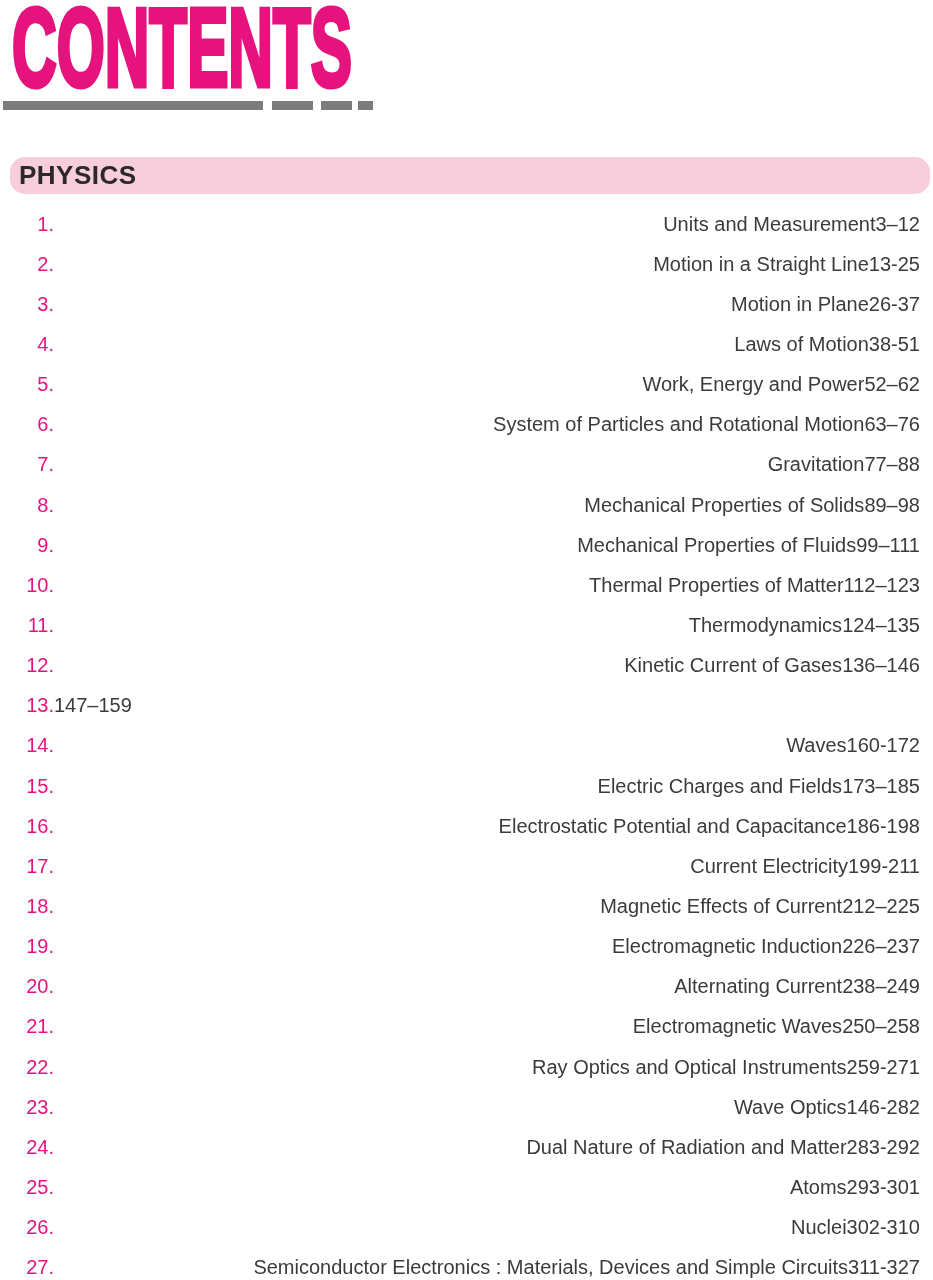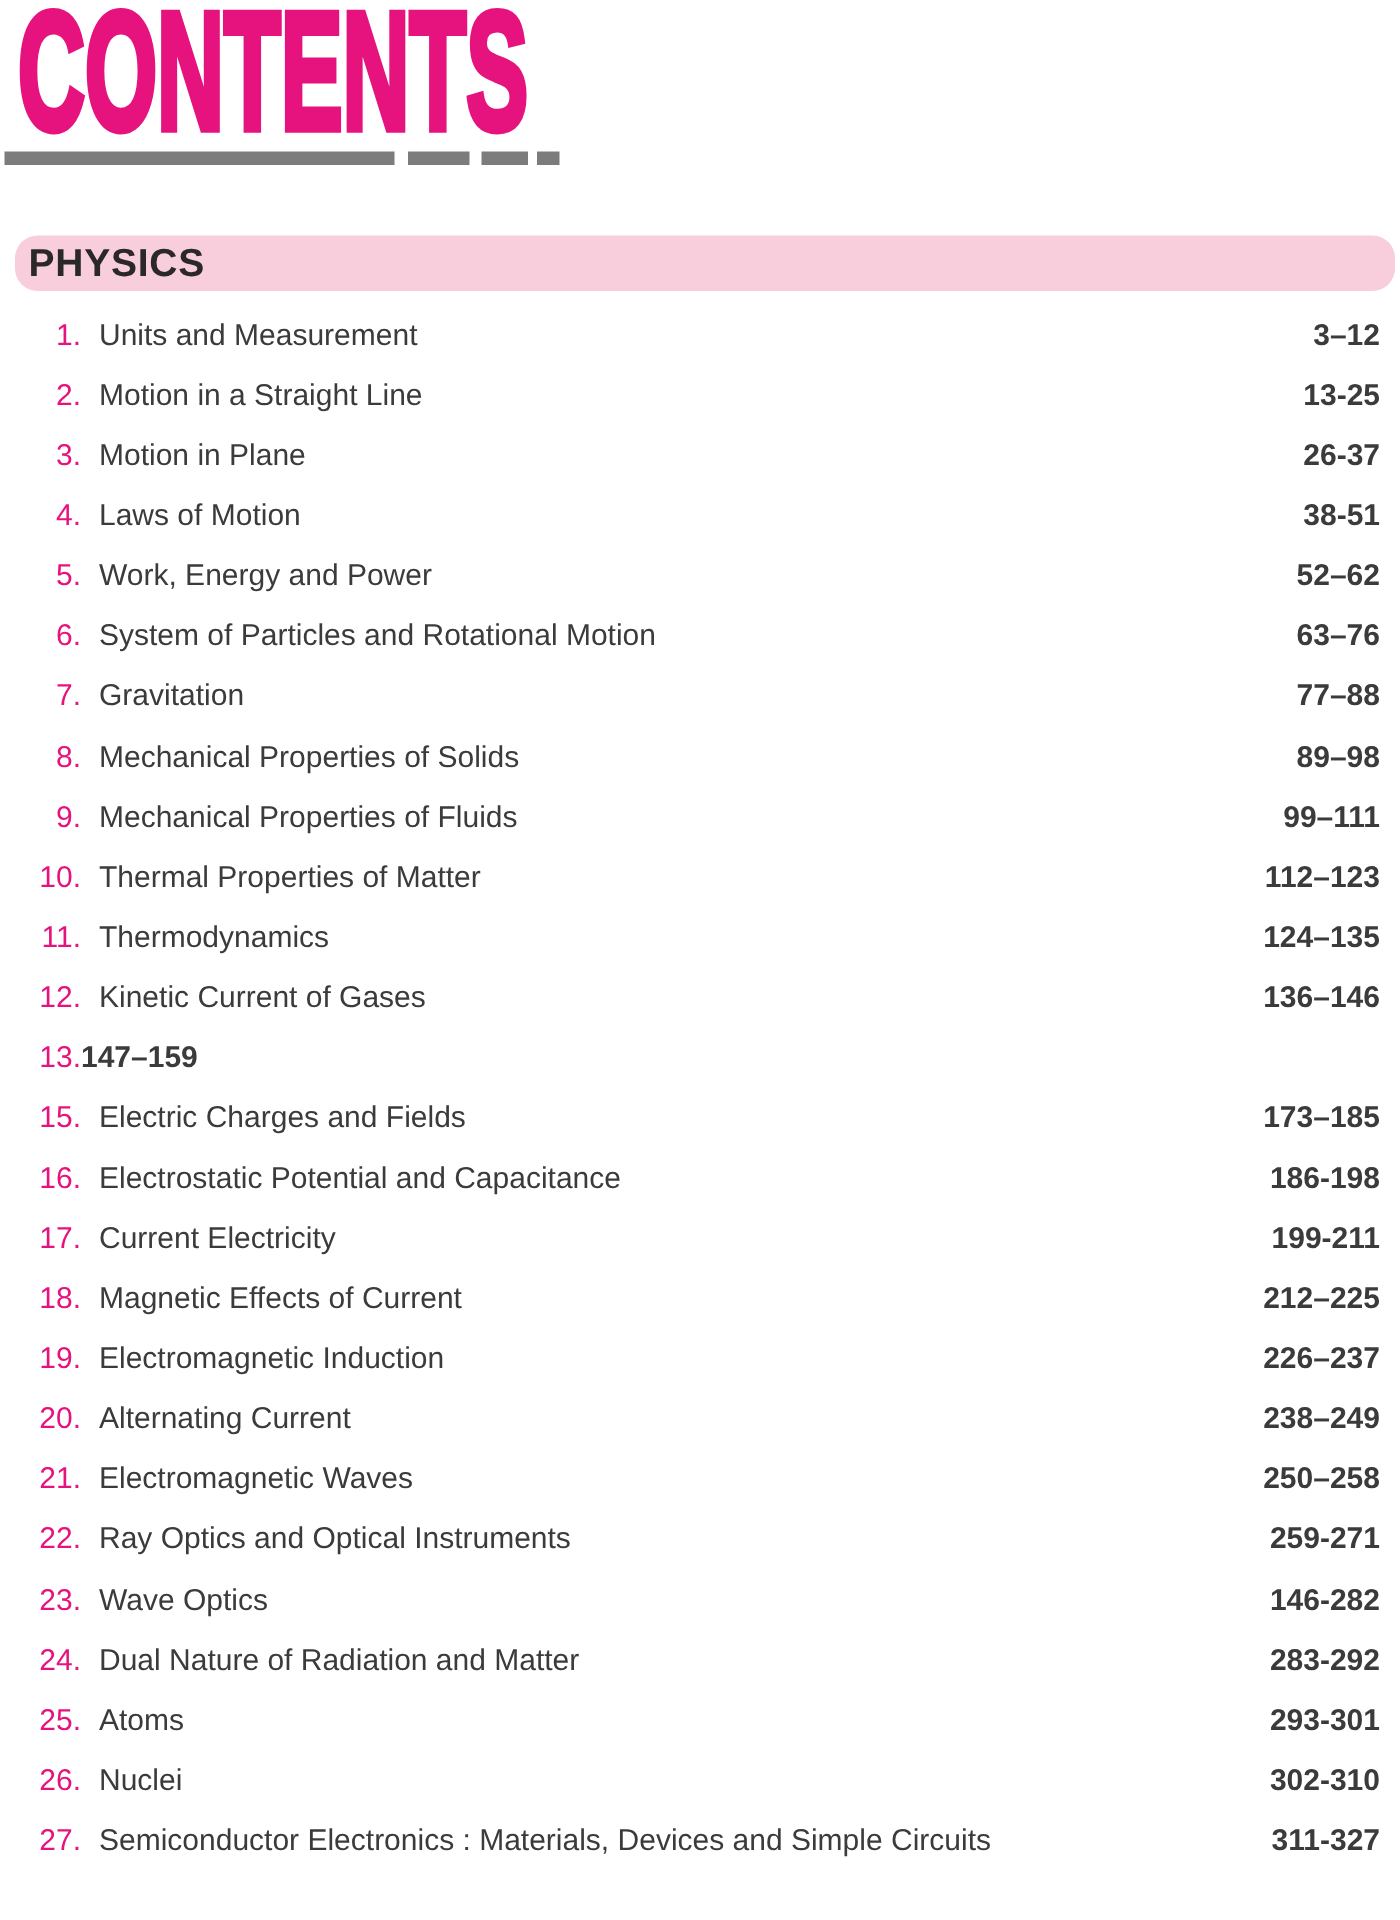--- a/index.html
+++ b/index.html
@@ -62,27 +62,26 @@
   }
   .row .num{
     width:30px;text-align:right;
     color:var(--accent-pink);
     flex:0 0 auto;
   }
   .row .title{
     flex:1 1 auto;
     margin-left:12px;
     color:var(--text-dark);
-    white-space:nowrap;overflow:hidden;
+    white-space:nowrap;overflow:hidden;text-align:right;
   }
   .row .pages{
     flex:0 0 auto;
     text-align:right;
     color:var(--text-dark);
-    font-weight:bold;
   }
 </style>
 </head>
 <body>
 
 <div class="page">
 
   <svg class="headline" viewBox="0 0 370 96" xmlns="http://www.w3.org/2000/svg">
     <text x="2" y="86" font-size="112" textLength="340" lengthAdjust="spacingAndGlyphs">CONTENTS</text>
   </svg>
@@ -169,20 +168,25 @@
       <span class="num">12.</span>
       <span class="title">Kinetic Current of Gases</span>
       <span class="pages">136–146</span>
     </div>
 
     <div class="row">
       <span class="num">13.</span>
       <span class="pages">147–159</span>
     </div>
 
+    <div class="row">
+      <span class="num">14.</span>
+      <span class="title">Waves</span>
+      <span class="pages">160-172</span>
+    </div>
 
     <div class="row">
       <span class="num">15.</span>
       <span class="title">Electric Charges and Fields</span>
       <span class="pages">173–185</span>
     </div>
 
     <div class="row">
       <span class="num">16.</span>
       <span class="title">Electrostatic Potential and Capacitance</span>

